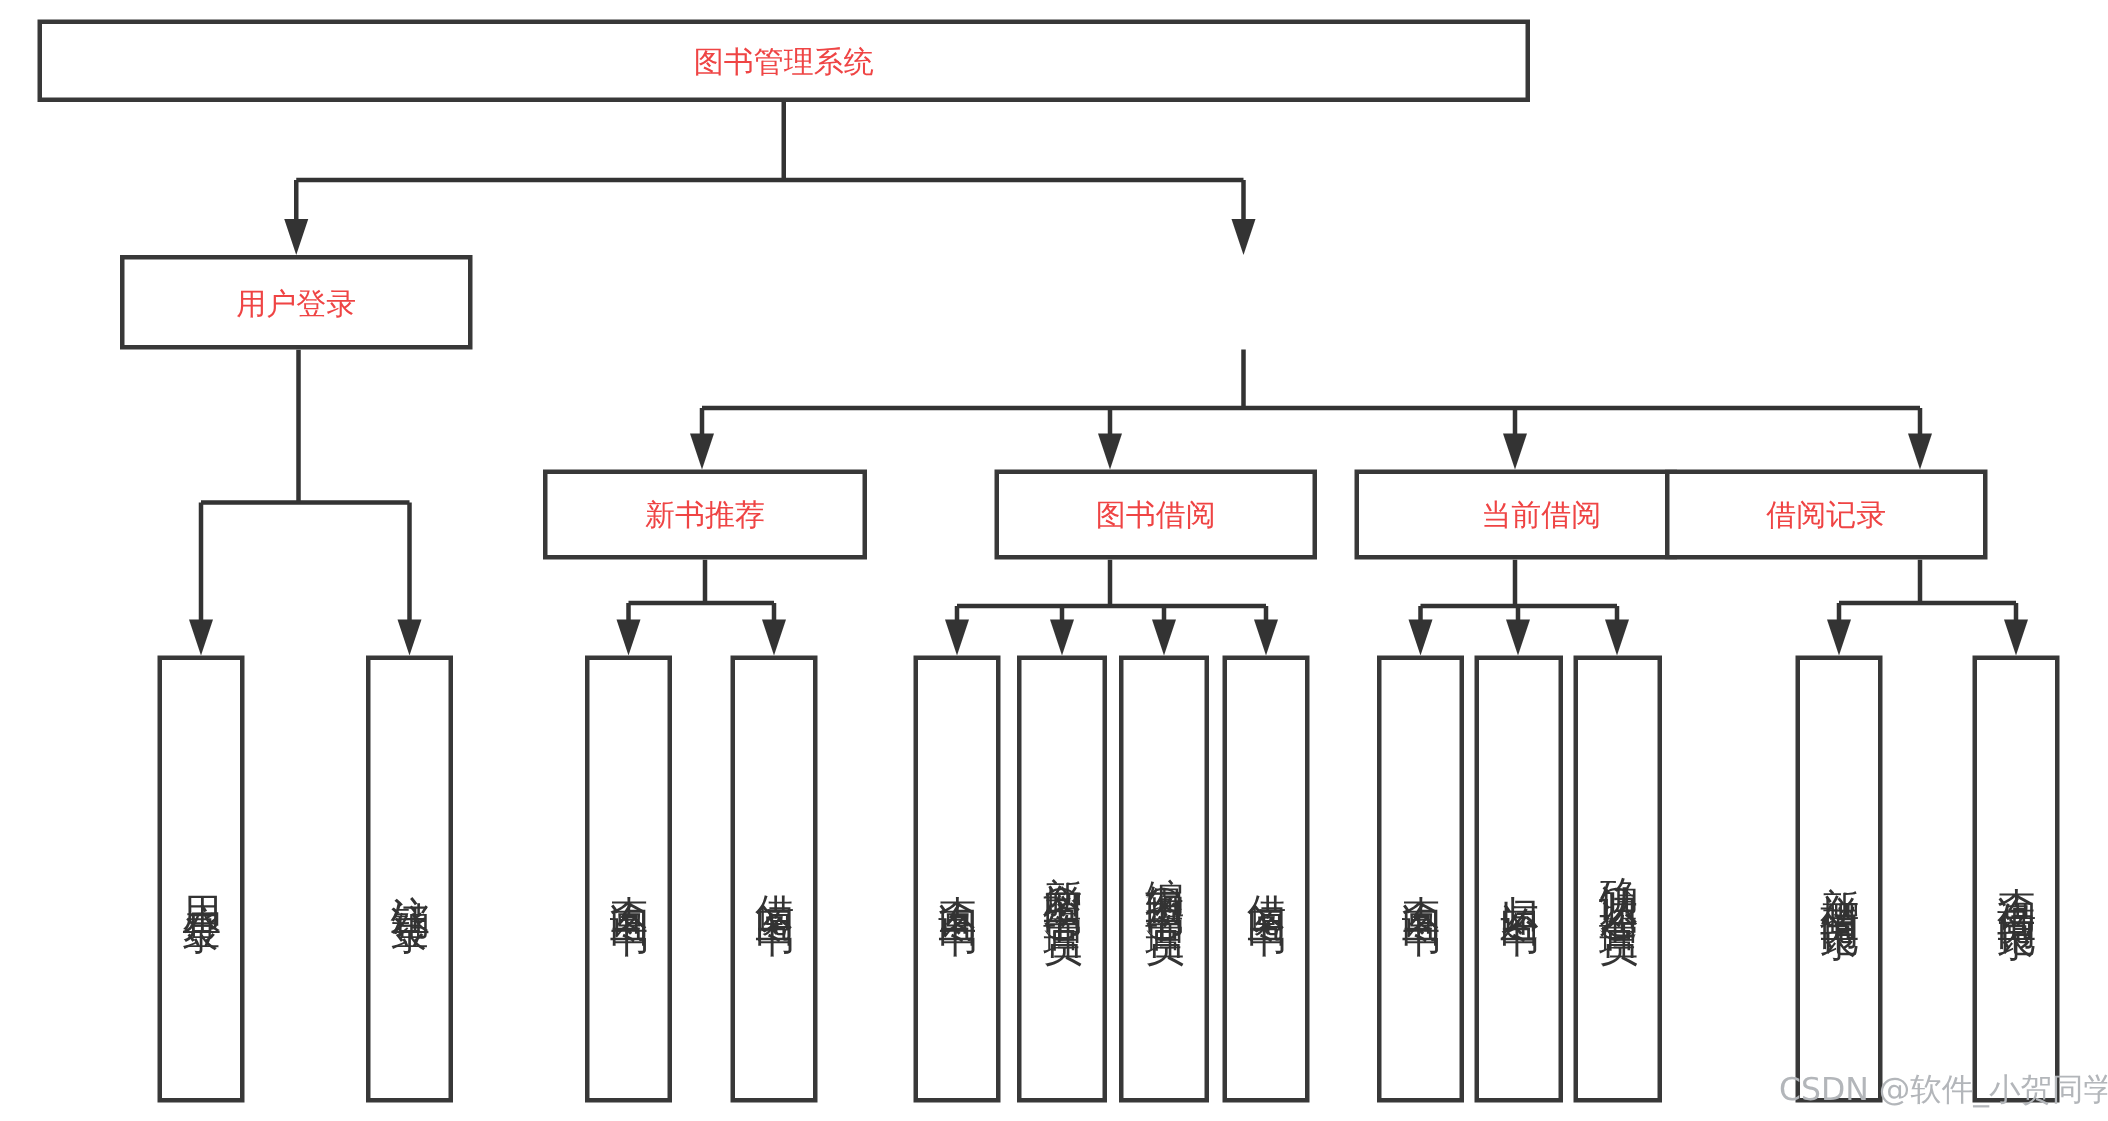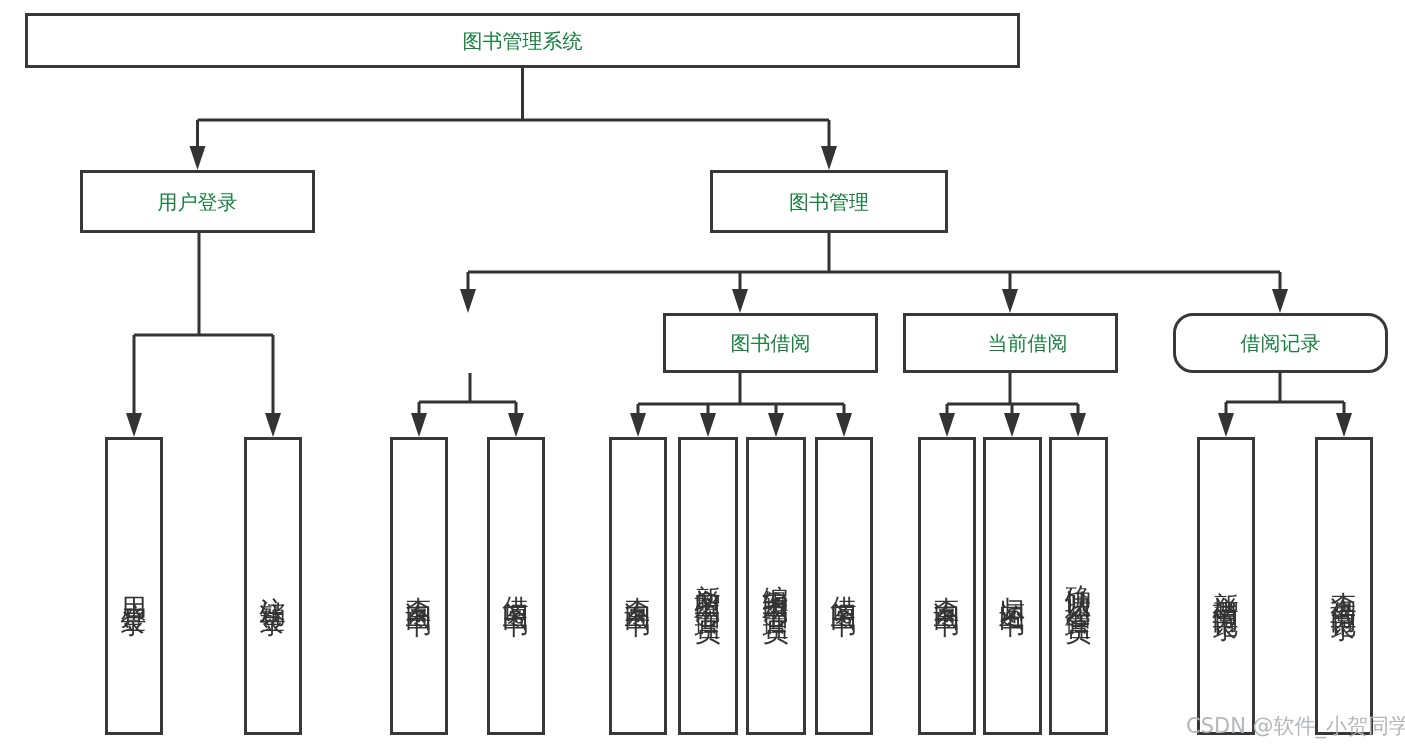--- a/index.html
+++ b/index.html
@@ -24,32 +24,32 @@
     box-sizing: border-box;
     border: 3px solid #383838;
     background: #ffffff;
     display: flex;
     align-items: center;
     justify-content: center;
     color: #333333;
   }
   .h-label {
     font-size: 20px;
-    color: #15803d;
+    color: #ef4444;
     white-space: nowrap;
     line-height: 1;
   }
   .node.root   { left: 25px;  top: 13px;  width: 995px; height: 55px; }
   .node.lvl2a  { left: 80px;  top: 170px; width: 235px; height: 63px; }
   .node.lvl2b  { left: 710px; top: 170px; width: 238px; height: 63px; }
   .node.lvl3   { top: 313px; height: 60px; }
   .node.l3a { left: 362px;  width: 216px; }
   .node.l3b { left: 663px;  width: 215px; }
   .node.l3c { left: 903px;  width: 215px; padding-left: 34px; }
-  .node.l3d { left: 1173px; width: 215px; border-radius: 20px; }
+  .node.l3d { left: 1110px; width: 215px; }
   .node.leaf { top: 437px; height: 298px; width: 58px; }
   .leaf-label {
     writing-mode: vertical-rl;
     text-orientation: mixed;
     font-size: 26px;
     letter-spacing: 5px;
     line-height: 1;
     color: #333333;
   }
   .lf1  { left: 105px; }
@@ -121,24 +121,24 @@
     </g>
   </svg>
 
   <div class="node root">
     <span class="h-label">图书管理系统</span>
   </div>
 
   <div class="node lvl2a">
     <span class="h-label">用户登录</span>
   </div>
-  <div class="node lvl2b">
-    <span class="h-label">图书管理</span>
+
+  <div class="node lvl3 l3a">
+    <span class="h-label">新书推荐</span>
   </div>
-
   <div class="node lvl3 l3b">
     <span class="h-label">图书借阅</span>
   </div>
   <div class="node lvl3 l3c">
     <span class="h-label">当前借阅</span>
   </div>
   <div class="node lvl3 l3d">
     <span class="h-label">借阅记录</span>
   </div>
 

